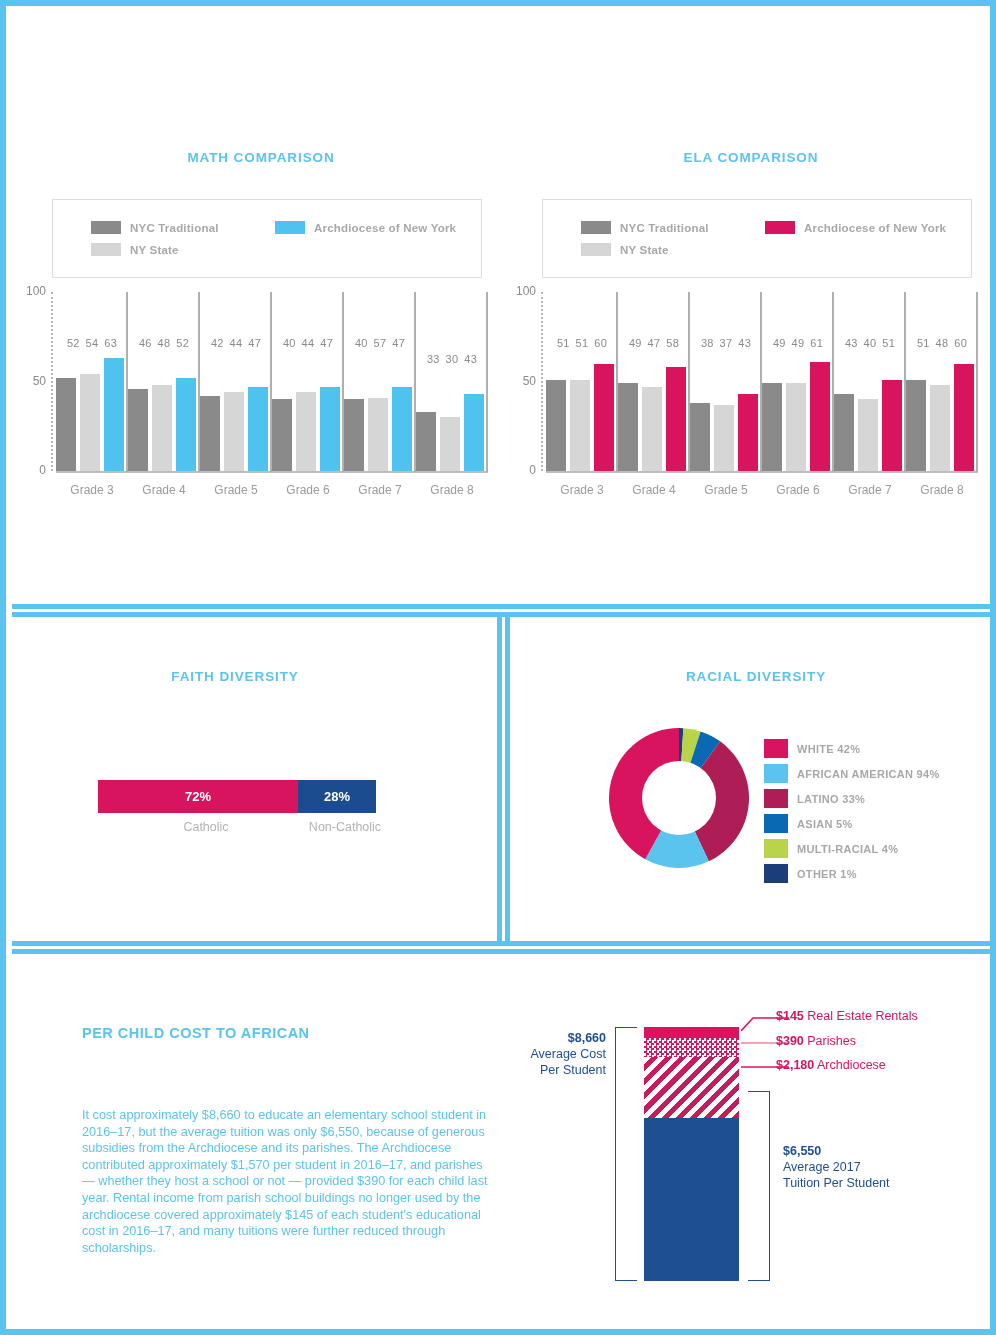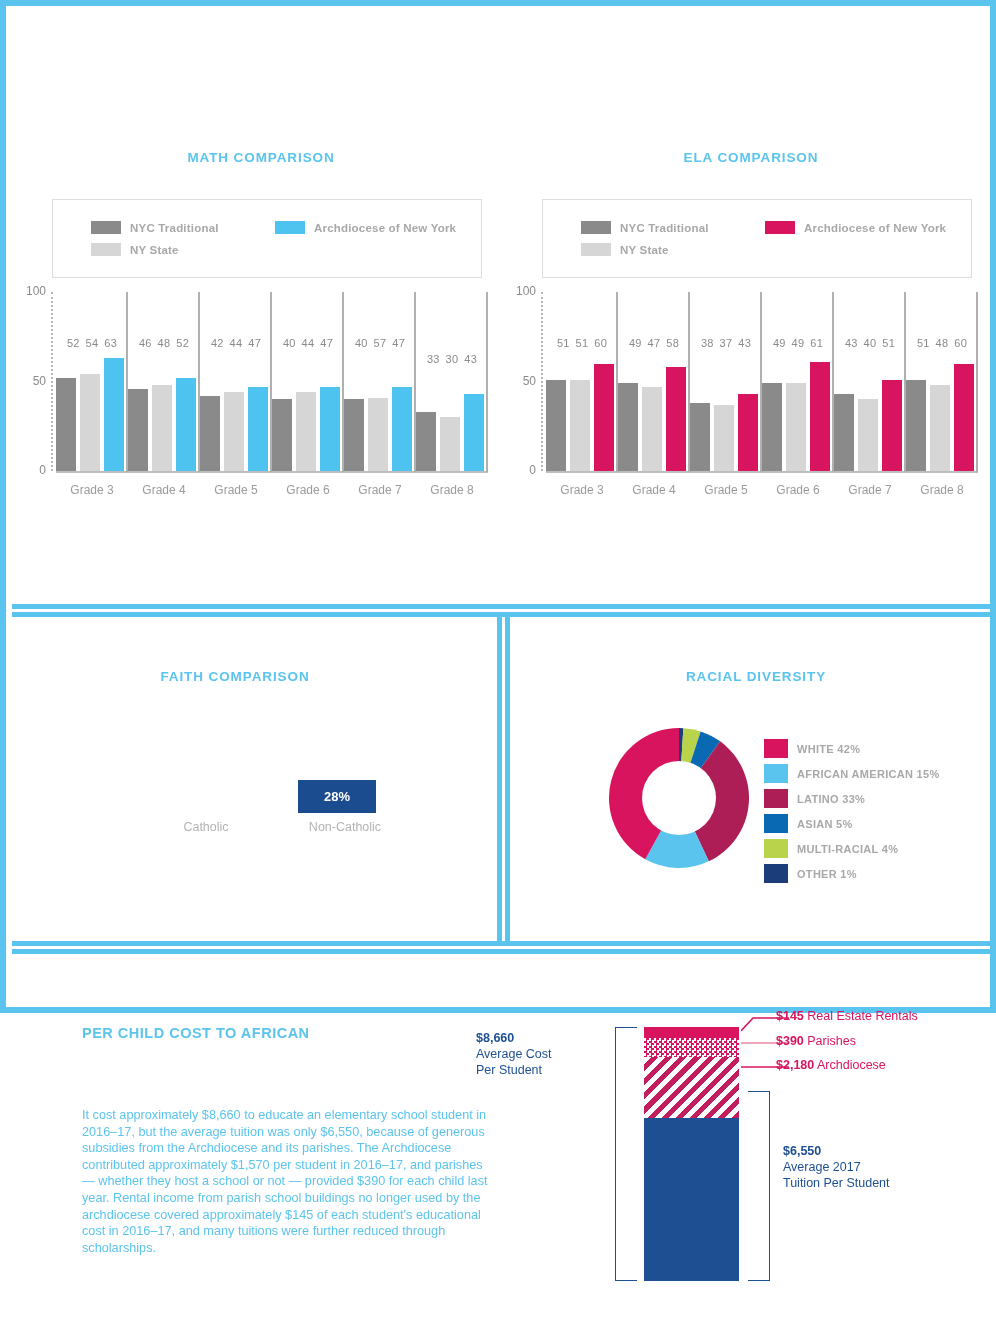--- a/index.html
+++ b/index.html
@@ -13,21 +13,21 @@
     font-family: "Liberation Sans", sans-serif;
     position: relative;
     overflow: hidden;
   }
 
   
   #page {
     position: absolute;
     left: 0; top: 0;
     width: 996px;
-    height: 1013px;
+    height: 1335px;
     box-sizing: border-box;
     border: 6px solid #5bc4ee;
     background: #fff;
   }
 
   
   .hdiv {
     position: absolute;
     left: 6px;
     width: 984px;
@@ -221,21 +221,21 @@
     border: 1.6px solid #1e4f93;
   }
   .navy-label {
     position: absolute;
     font-size: 12.5px;
     line-height: 16px;
     color: #1e4f93;
     white-space: nowrap;
   }
   .navy-label b { font-weight: bold; }
-  .navy-label.r { text-align: left; }
+  .navy-label.r { text-align: right; }
 </style>
 </head>
 <body>
 
 <div id="page">
 
   <div class="hdiv" style="top:598px;"></div>
   <div class="hdiv" style="top:606px;"></div>
   <div class="hdiv" style="top:935px;"></div>
   <div class="hdiv" style="top:943px;"></div>
@@ -357,23 +357,24 @@
       <div class="grp-vals" style="left: 828px; width: 72px; top: 331px;">43 40 51</div>
       <div class="grp-name" style="left: 828px; width: 72px; top: 477px;">Grade 7</div>
       <div class="sep" style="left: 970px; top: 286px; height: 180px;"></div>
       <div class="bar" style="left: 900px; width: 20px; height: 91.29px; top: 373.71px; background: rgb(138, 138, 138);"></div>
       <div class="bar" style="left: 924px; width: 20px; height: 85.92px; top: 379.08px; background: rgb(214, 214, 214);"></div>
       <div class="bar" style="left: 948px; width: 20px; height: 107.4px; top: 357.6px; background: rgb(216, 20, 94);"></div>
       <div class="grp-vals" style="left: 900px; width: 72px; top: 331px;">51 48 60</div>
       <div class="grp-name" style="left: 900px; width: 72px; top: 477px;">Grade 8</div>
     </div>
 
-  <div class="sect-title" style="left:74px; top:663px; width:310px;">FAITH COMPARISON</div>
+  <div class="sect-title" style="left:74px; top:663px; width:310px;">FAITH DIVERSITY</div>
 
   <div id="faith-bar">
+    <div class="faith-seg" style="left:0; width:200px; background:#d8145e;">72%</div>
     <div class="faith-seg" style="left:200px; width:78px; background:#1b4c8f;">28%</div>
   </div>
   <div class="faith-cap" style="left:132px; width:136px;">Catholic</div>
   <div class="faith-cap" style="left:272px; width:134px;">Non-Catholic</div>
 
   <div class="sect-title" style="left:595px; top:663px; width:310px;">RACIAL DIVERSITY</div>
 
   <div id="donut-wrap">
     <svg width="140" height="140" viewBox="0 0 140 140">
       <g id="donut-g">
@@ -388,21 +389,21 @@
     </svg>
   </div>
 
   <div id="donut-legend">
       <div class="donut-legend-item" style="left: 758px; top: 733px;">
         <span class="donut-sw" style="background: rgb(216, 20, 94);"></span>
         <span class="donut-lbl">WHITE 42%</span>
       </div>
       <div class="donut-legend-item" style="left: 758px; top: 758px;">
         <span class="donut-sw" style="background: rgb(91, 196, 238);"></span>
-        <span class="donut-lbl">AFRICAN AMERICAN 15%</span>
+        <span class="donut-lbl">AFRICAN AMERICAN 94%</span>
       </div>
       <div class="donut-legend-item" style="left: 758px; top: 783px;">
         <span class="donut-sw" style="background: rgb(172, 30, 85);"></span>
         <span class="donut-lbl">LATINO 33%</span>
       </div>
       <div class="donut-legend-item" style="left: 758px; top: 808px; justify-content: center;">
         <span class="donut-sw" style="background: rgb(10, 105, 179);"></span>
         <span class="donut-lbl">ASIAN 5%</span>
       </div>
       <div class="donut-legend-item" style="left: 758px; top: 833px;">

